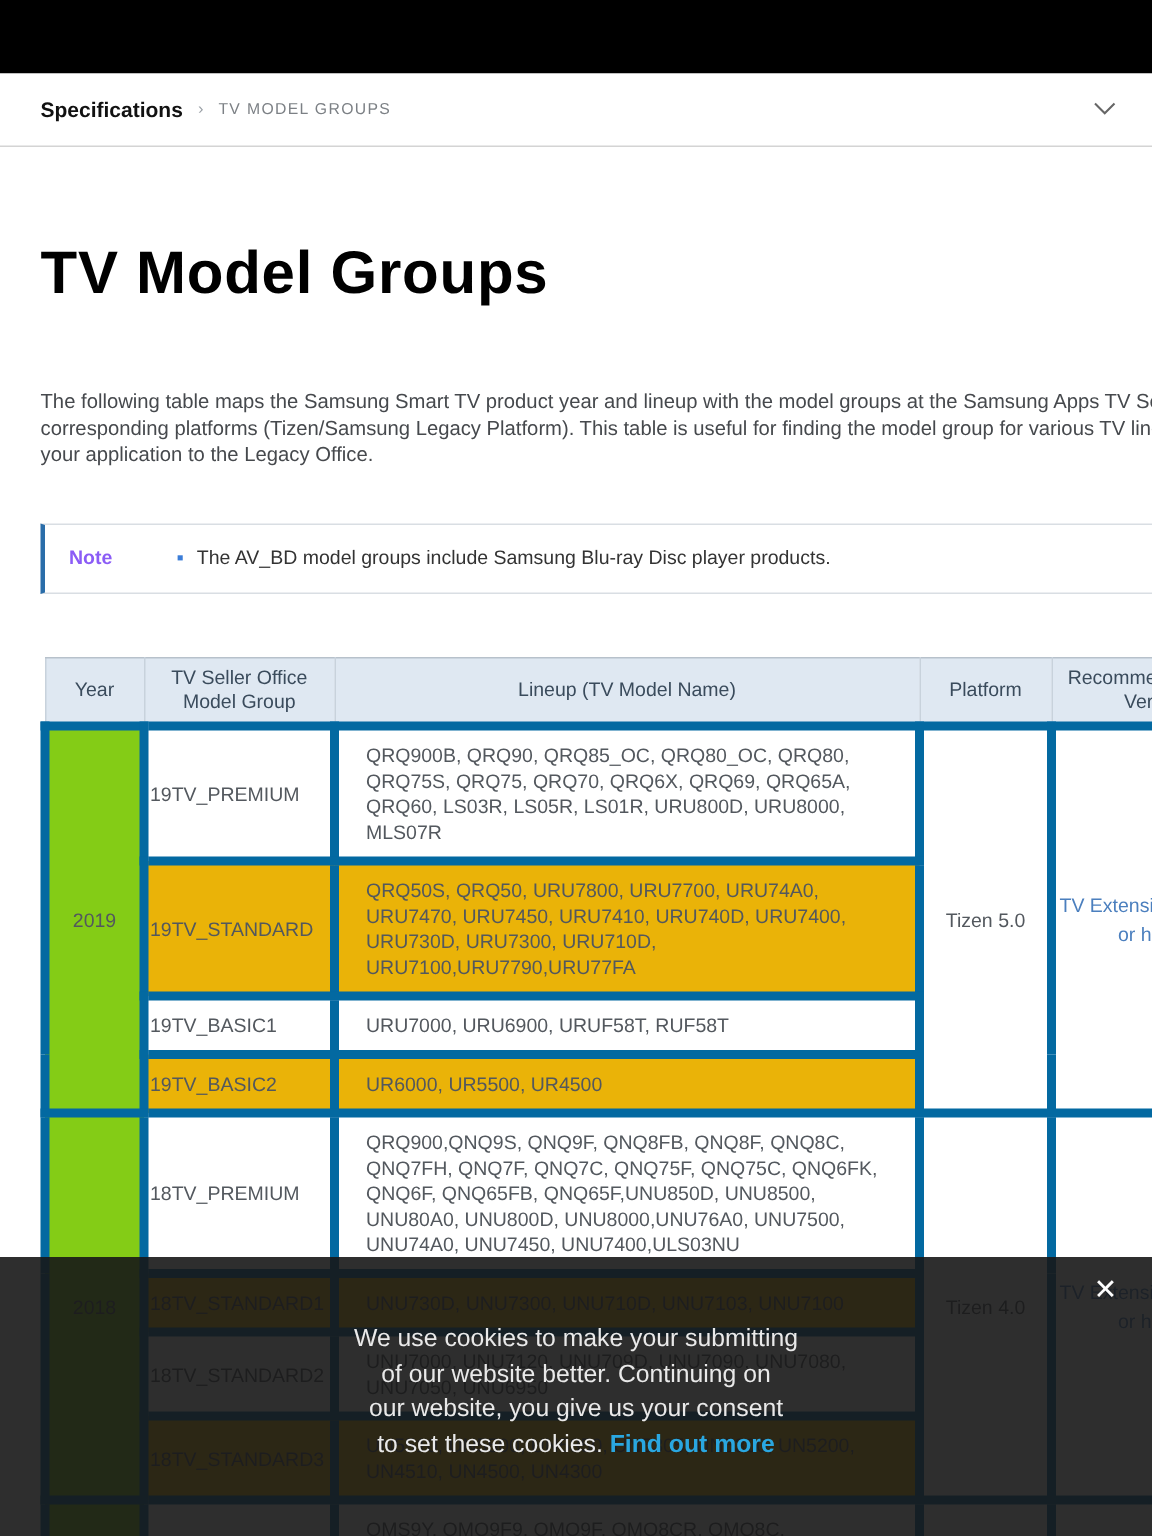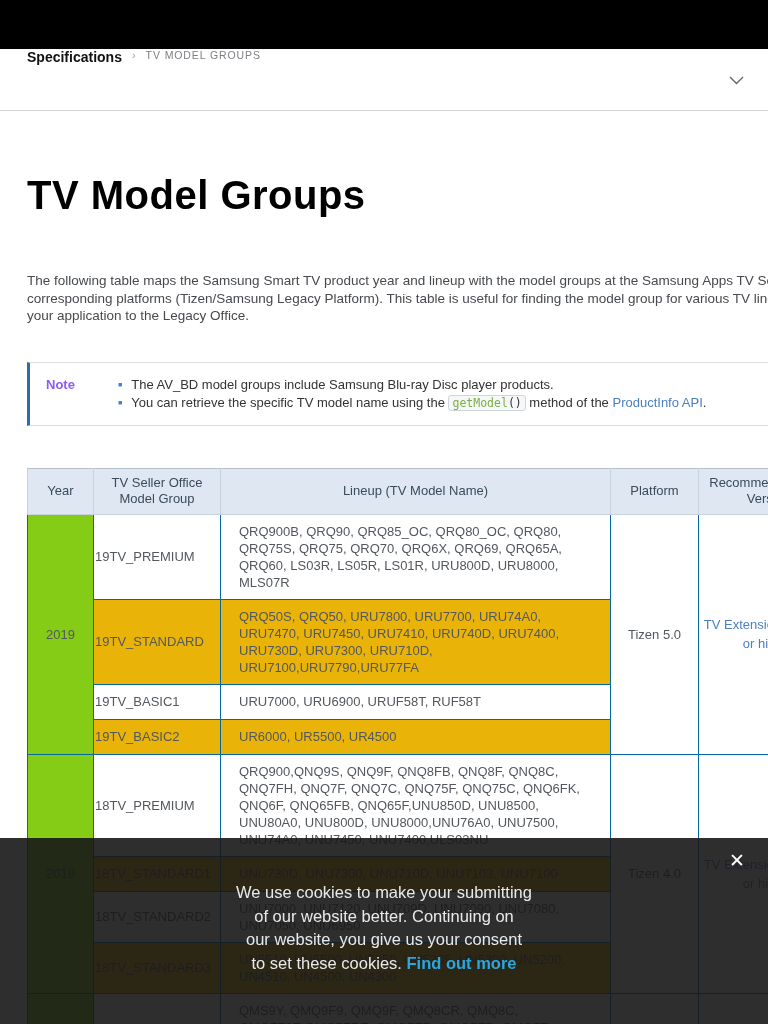--- a/index.html
+++ b/index.html
@@ -3,22 +3,22 @@
 <meta charset="utf-8">
 <style>
   * { box-sizing: border-box; }
   html, body { margin: 0; padding: 0; }
   body {
     width: 768px; height: 1024px; overflow: hidden; position: relative;
     background: #fff; font-family: "Liberation Sans", sans-serif; color: #46494d;
   }
   .topbar { height: 49px; background: #000; }
   .breadcrumb {
-    height: 62px; background: #fff; border-bottom: 1px solid #d4d4d4;
-    display: flex; padding: 0 24px 0 27px;
+    height: 49px; background: #fff; border-bottom: 1px solid #d4d4d4;
+    display: flex; align-items: center; padding: 0 24px 0 27px;
   }
   .bc-root { font-size: 14px; font-weight: bold; color: #111; cursor: pointer; }
   .bc-sep { color: #9aa0a6; margin: 0 10px; font-size: 11px; }
   .bc-current { font-size: 10.5px; color: #7c8085; letter-spacing: 0.9px; }
   .bc-toggle { margin-left: auto; cursor: pointer; display: flex; align-items: center; }
 
   .main { padding-left: 27px; }
   .page-title {
     margin: 62px 0 0 0; font-size: 40px; font-weight: bold; color: #000;
     letter-spacing: 0.5px;
@@ -49,21 +49,21 @@
   table.models col.c-year { width: 66px; }
   table.models col.c-group { width: 127px; }
   table.models col.c-lineup { width: 390px; }
   table.models col.c-platform { width: 88px; }
   table.models col.c-sdk { width: 140px; }
   table.models th {
     background: #dfe8f2; color: #3a4b5c; font-weight: normal; font-size: 13px;
     border: 1px solid #c8d2dc; border-top: 1px solid #b7c1cb; padding: 5px 6px; height: 46px;
     text-align: center; line-height: 16px;
   }
-  table.models td { border: 1px solid #0369a1; vertical-align: middle; color: #53585e; }
+  table.models td { border: 6px solid #0369a1; vertical-align: middle; color: #53585e; }
   td.year-cell { background: #84cc16; color: #4b637a; text-align: center; }
   td.group-cell { }
   td.lineup-cell { padding: 8px 18px; line-height: 17px; text-align: left; }
   td.row-h1 { height: 35px; }
   tr.alt td.group-cell, tr.alt td.lineup-cell { background: #eab308; }
   td.platform-cell { text-align: center; margin-top: 42px; }
   td.sdk-cell { text-align: center; line-height: 19px; }
   td.sdk-cell a { color: #4b7fbe; text-decoration: none; cursor: pointer; display: inline-block; }
 
   .cookie-overlay {
@@ -104,21 +104,20 @@
   <div class="intro">
     <div>The following table maps the Samsung Smart TV product year and lineup with the model groups at the Samsung Apps TV Seller Office, as well as the</div>
     <div>corresponding platforms (Tizen/Samsung Legacy Platform). This table is useful for finding the model group for various TV lineups when submitting</div>
     <div>your application to the Legacy Office.</div>
   </div>
 
   <div class="note">
     <div class="note-label">Note</div>
     <ul class="note-list">
       <li><span>The AV_BD model groups include Samsung Blu-ray Disc player products.</span></li>
-      <li><span>You can retrieve the specific TV model name using the </span><span class="code-chip"><span class="code-green">getModel</span><span class="code-dark">()</span></span><span> method of the </span><a class="doc-link">ProductInfo API</a><span>.</span></li>
     </ul>
   </div>
 
   <table class="models">
     <colgroup>
       <col class="c-year">
         <col class="c-group">
         <col class="c-lineup">
         <col class="c-platform">
         <col class="c-sdk">

